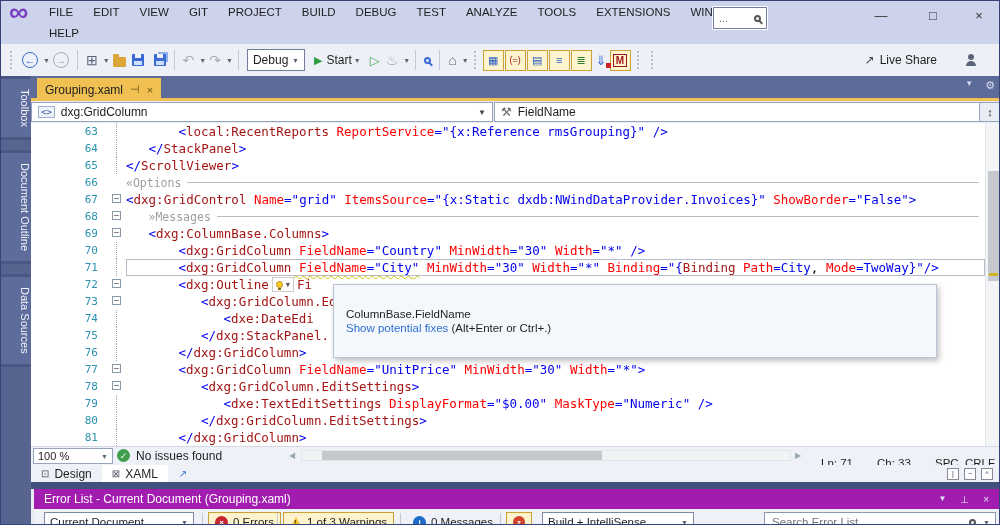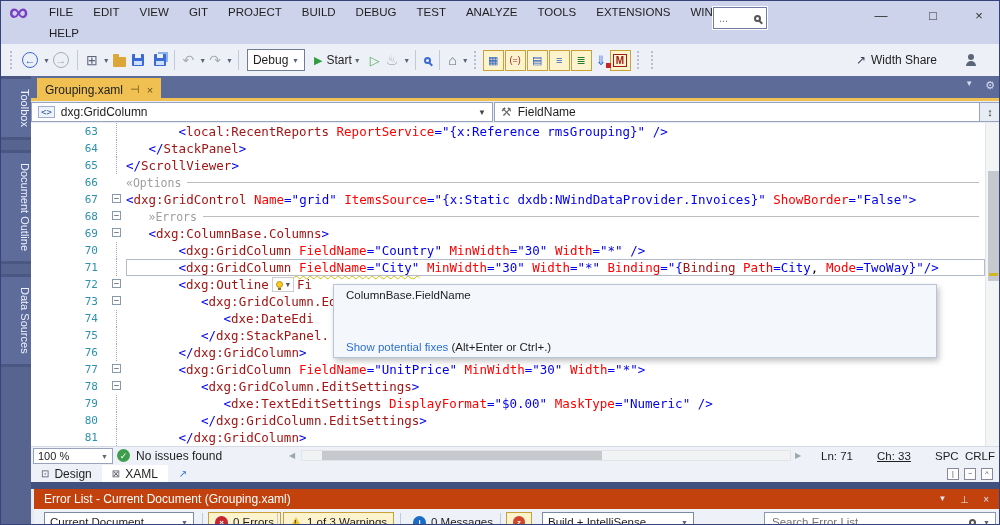--- a/index.html
+++ b/index.html
@@ -83,43 +83,43 @@
   .sq{text-decoration:underline wavy #cfc000;text-decoration-thickness:1px;text-underline-offset:3px;}
   .rule{flex:1;height:1px;background:#bdbdbd;margin:0 6px;}
   .bulbbox{display:inline-flex;align-items:center;gap:3px;border:1px solid #ccc;background:#fff;padding:0 3px;height:15px;margin:0 3px;}
   .bulb{width:7px;height:7px;border-radius:50%;background:#ffce21;border:1px solid #b98e1a;position:relative;}
   .bulb::after{content:"";position:absolute;left:1px;right:1px;bottom:-3px;height:2px;background:#8a6d1d;}
   .bcar{font-size:7px;color:#555;}
   .vscroll{position:absolute;right:0;top:0;bottom:0;width:16px;background:#f3f4f6;border-left:1px solid #e2e4e8;}
   .vthumb{position:absolute;left:2px;right:2px;top:48px;height:110px;background:#c5c8cf;}
   .vmark{position:absolute;left:3px;right:3px;top:150px;height:3px;background:#d3b425;}
   
-  .tooltip{position:absolute;left:332px;top:283px;width:604px;height:74px;background:#f4f8fd;border:1px solid #b8c5d6;box-shadow:2px 3px 6px rgba(0,0,0,.25);font-size:11.5px;padding:4px 12px;display:flex;flex-direction:column;justify-content:space-between;z-index:6;}
+  .tooltip{position:absolute;left:332px;top:283px;width:604px;height:74px;background:#f4f8fd;border:1px solid #b8c5d6;box-shadow:2px 3px 6px rgba(0,0,0,.25);font-size:11.5px;padding:23px 12px;display:flex;flex-direction:column;justify-content:space-between;z-index:6;}
   .tooltip .lnk{color:#2d6fd2;}
   
   .estatus{position:absolute;top:445px;left:30px;width:970px;height:19px;background:#eef1f7;border-top:1px solid #d5d9e4;}
   .zcombo{position:absolute;left:2px;top:1px;width:80px;height:16px;background:#fff;border:1px solid #98a4bd;display:flex;align-items:center;justify-content:space-between;padding:0 4px;font-size:11px;}
   .okc{position:absolute;left:86px;top:2px;width:13px;height:13px;border-radius:50%;background:#3f9e4d;color:#fff;font-size:9px;display:flex;align-items:center;justify-content:center;}
   .noissues{position:absolute;left:105px;top:2px;font-size:12px;}
   .harr{position:absolute;top:4px;font-size:8px;color:#9aa;}
   .htrack{position:absolute;left:270px;top:3px;width:490px;height:11px;background:#f1f2f4;border:1px solid #e3e4e6;}
   .hthumb{position:absolute;left:290px;top:4px;width:280px;height:9px;background:#c6c8cd;}
-  .stat{position:absolute;top:3px;font-size:11.5px;}
+  .stat{position:absolute;top:10px;font-size:11.5px;}
   
   .viewtabs{position:absolute;top:464px;left:30px;width:970px;height:17px;background:#eef1f7;display:flex;align-items:center;font-size:12px;}
   .vtab{display:flex;align-items:center;gap:5px;padding:0 10px;height:100%;}
   .vtab.active{background:#fff;}
   .vicon{font-size:10px;color:#556;}
   .popout{font-size:10px;color:#2d6fd2;border:1px solid transparent;margin-left:10px;}
   .vt-right{margin-left:auto;display:flex;gap:5px;margin-right:8px;}
   .sq-btn{width:12px;height:12px;border:1px solid #889;display:flex;align-items:center;justify-content:center;font-size:7px;color:#445;background:#fdfdfe;}
   
   .splitter{position:absolute;top:481px;left:30px;width:970px;height:7px;background:#42507e;}
   .elbase{position:absolute;top:488px;left:30px;width:970px;height:37px;background:#e6eaf2;}
-  .elheader{position:absolute;top:488px;left:33px;width:965px;height:20px;background:#c2410c;color:#fff;font-size:12px;display:flex;align-items:center;padding:0 10px;}
+  .elheader{position:absolute;top:488px;left:33px;width:965px;height:20px;background:#a21caf;color:#fff;font-size:12px;display:flex;align-items:center;padding:0 10px;}
   .elh-icons{margin-left:auto;display:flex;gap:14px;font-size:10px;color:#dfe4f2;}
   .rot90{display:inline-block;transform:rotate(90deg);}
   .eltoolbar{position:absolute;top:508px;left:33px;width:965px;height:24px;background:#eef1f7;}
   .ecombo{position:absolute;top:3px;height:20px;background:#fff;border:1px solid #7a8aa5;display:flex;align-items:center;justify-content:space-between;padding:0 5px;font-size:11.5px;}
   .ebtn{position:absolute;top:3px;height:20px;display:flex;align-items:center;gap:5px;padding:0 6px;font-size:11.5px;border:1px solid transparent;}
   .ebtn.hl{background:#fdf3cc;border-color:#c9a136;}
   .esep{position:absolute;top:4px;width:1px;height:18px;background:#c3c9d8;}
   .ic{width:13px;height:13px;border-radius:50%;color:#fff;font-size:8px;font-weight:bold;display:inline-flex;align-items:center;justify-content:center;flex:none;}
   .ic-err{background:#c6252e;}
   .ic-info{background:#1a6cc8;}
@@ -220,21 +220,21 @@
     <span class="tbtn">
         <span class="savered">⇓</span>
       </span>
     <span class="gbtn">
         <span class="mbox">M</span>
       </span>
     <span class="grip"></span>
     <span class="grip"></span>
     <span class="liveshare">
       <span style="color:#445;">↗</span>
-      <span>Width Share</span>
+      <span>Live Share</span>
     </span>
     <span class="person"></span>
   </div>
 
   <div class="tabrow">
     <div class="doctab">
       <span>Grouping.xaml</span>
       <span class="pin">⊣</span>
       <span class="tx">×</span>
     </div>
@@ -285,21 +285,21 @@
           <span class="om">
             <span class="obox">−</span>
           </span>
           <span class="code" style="padding-left: 0px;"><span class="tk-d">&lt;</span><span class="tk-e">dxg:GridControl</span><span class="tk-a"> Name</span><span class="tk-d">="</span><span class="tk-v">grid</span><span class="tk-d">" </span><span class="tk-a">ItemsSource</span><span class="tk-d">="{</span><span class="tk-v">x:Static dxdb:NWindDataProvider.Invoices</span><span class="tk-d">}" </span><span class="tk-a">ShowBorder</span><span class="tk-d">="</span><span class="tk-v">False</span><span class="tk-d">"&gt;</span></span>
         </div>
         <div class="cl">
           <span class="ln">68</span>
           <span class="om">
             <span class="obox">−</span>
           </span>
-          <span class="code" style="padding-left: 22.5px;"><span class="tk-g">»Errors</span><span class="rule"></span></span>
+          <span class="code" style="padding-left: 22.5px;"><span class="tk-g">»Messages</span><span class="rule"></span></span>
         </div>
         <div class="cl">
           <span class="ln">69</span>
           <span class="om">
             <span class="obox">−</span>
           </span>
           <span class="code" style="padding-left: 22.5px;"><span class="tk-d">&lt;</span><span class="tk-e">dxg:ColumnBase.Columns</span><span class="tk-d">&gt;</span></span>
         </div>
         <div class="cl">
           <span class="ln">70</span>

